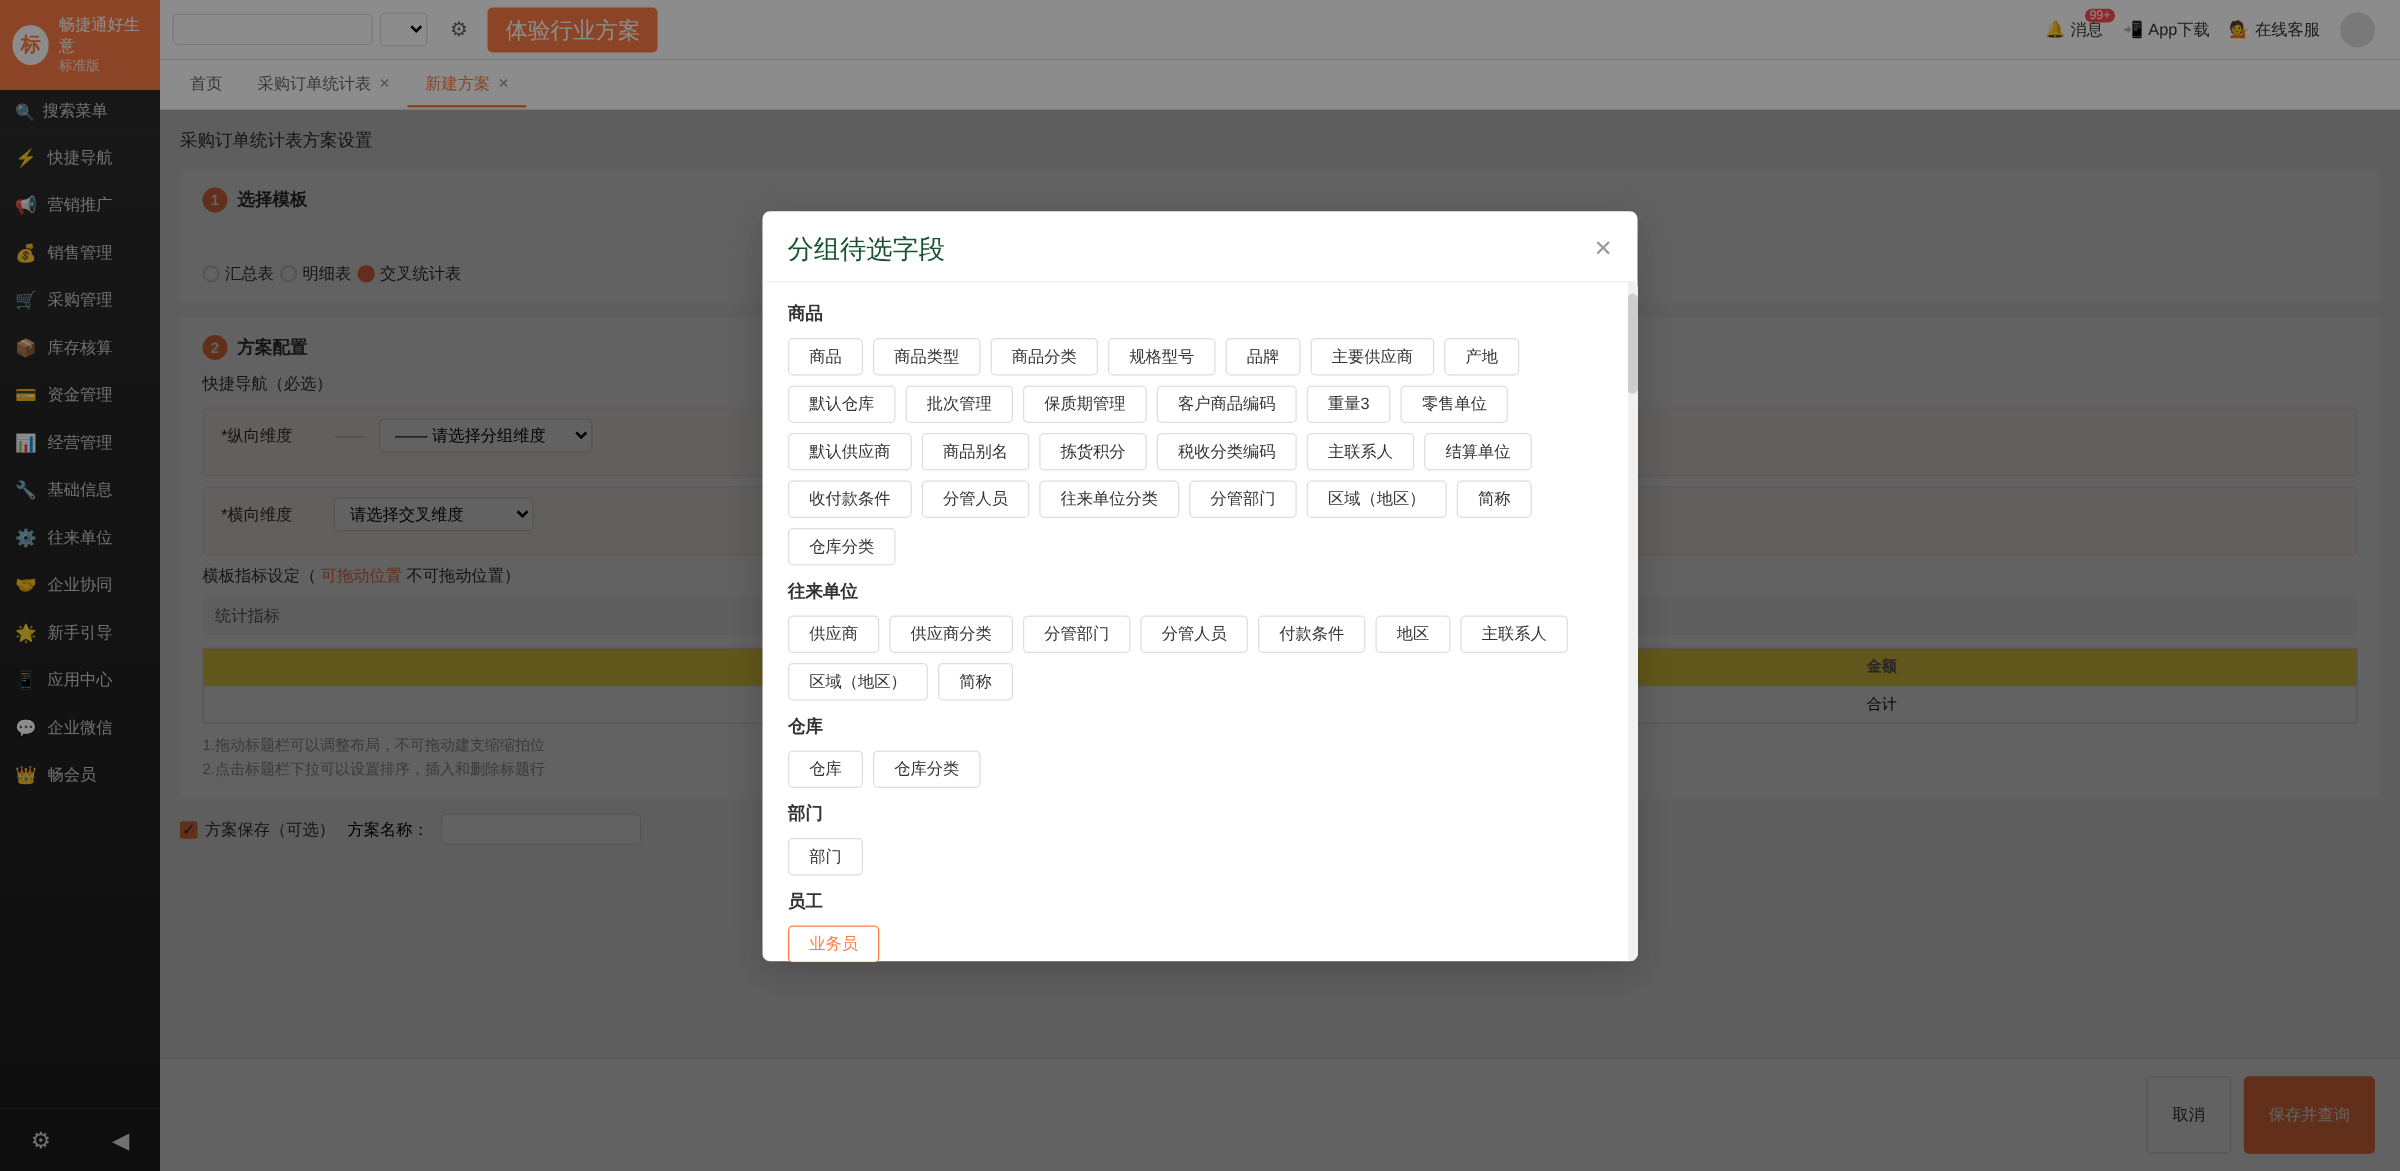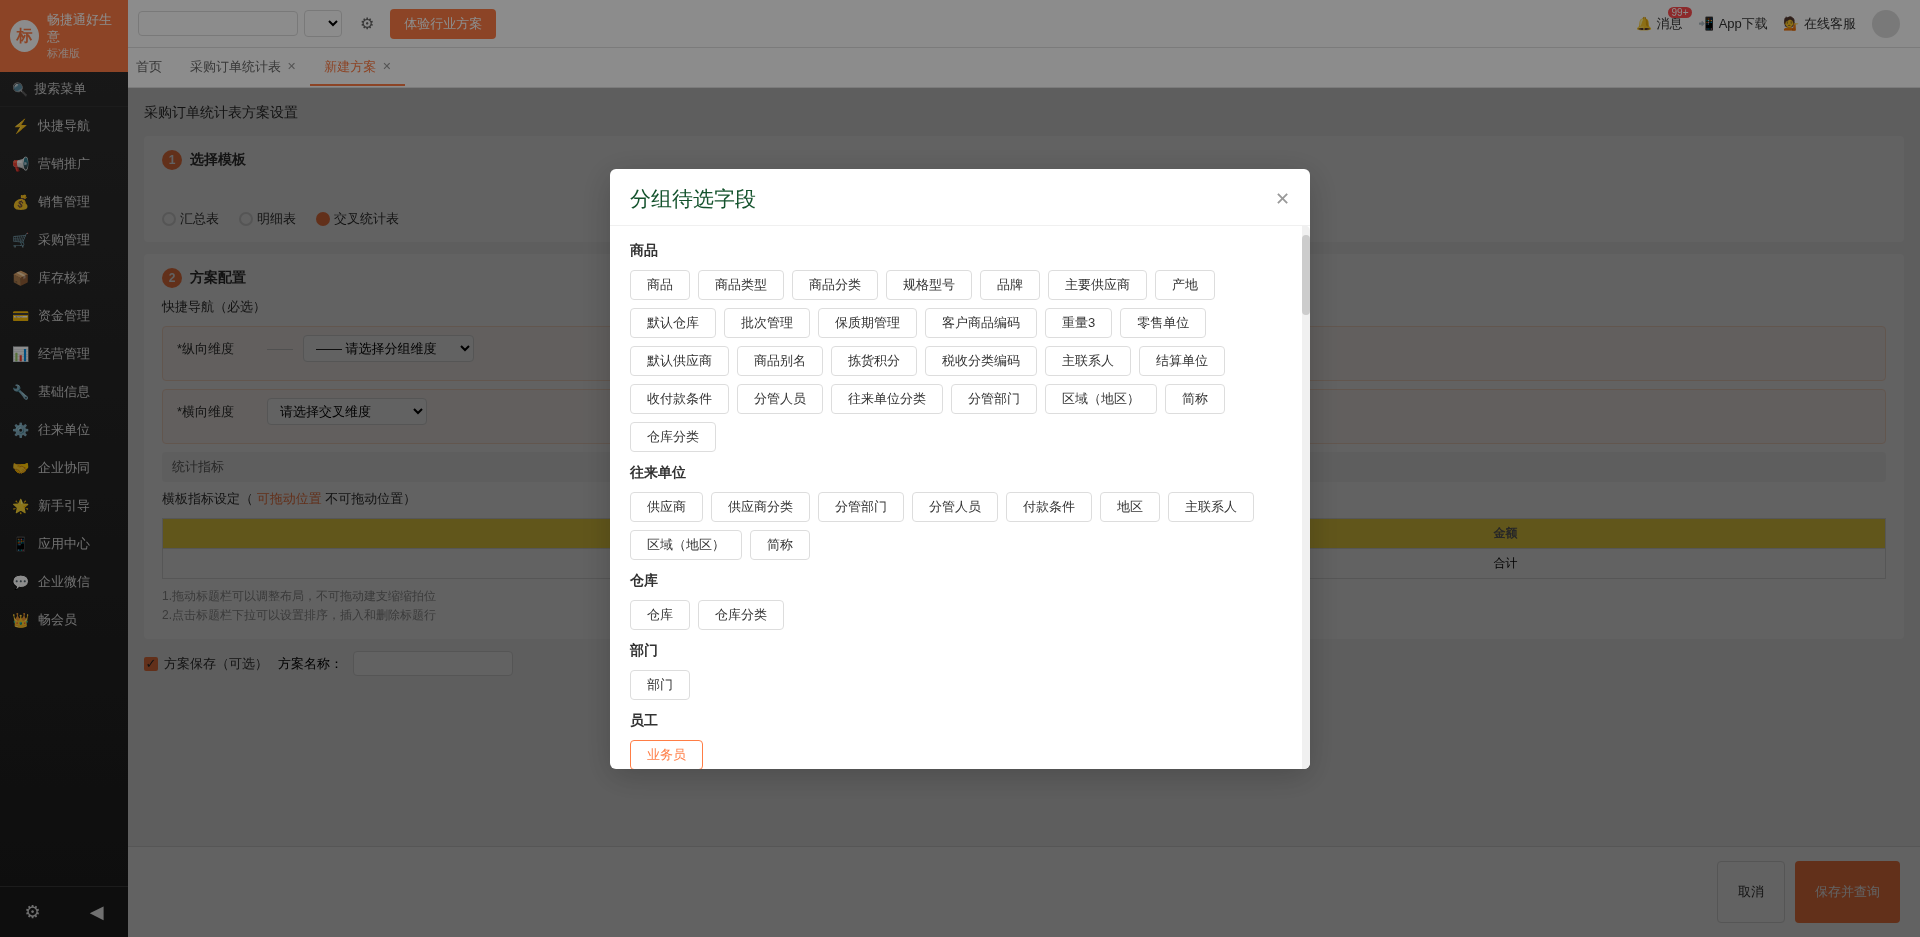--- a/index.html
+++ b/index.html
@@ -27,46 +27,46 @@
     
     .topbar {
       position: fixed; left: 128px; top: 0; right: 0; height: 48px;
       background: #fff; border-bottom: 1px solid #e0e0e0;
       display: flex; align-items: center; z-index: 10;
     }
     .topbar-input-wrap { display: flex; align-items: center; gap: 6px; padding: 0 10px; }
     .topbar-input { border: 1px solid #ddd; border-radius: 4px; padding: 4px 10px; font-size: 13px; width: 160px; outline: none; }
     .topbar-select { border: 1px solid #ddd; border-radius: 4px; padding: 4px 8px; font-size: 13px; background: #fff; cursor: pointer; }
     .topbar-gear { color: #666; font-size: 16px; cursor: pointer; padding: 0 8px; }
-    .topbar-btn { background: #ff7d45; color: #fff; border: none; border-radius: 4px; padding: 6px 14px; font-size: 13px; cursor: pointer; margin-left: 8px; }
+    .topbar-btn { background: #ff7d45; color: #fff; border: none; border-radius: 4px; padding: 6px 14px; font-size: 18px; cursor: pointer; margin-left: 8px; }
     .topbar-right { margin-left: auto; display: flex; align-items: center; gap: 16px; padding-right: 20px; }
     .topbar-right-item { display: flex; align-items: center; gap: 4px; color: #333; font-size: 13px; cursor: pointer; position: relative; }
     .badge { position: absolute; top: -8px; right: -10px; background: #ff4d4f; color: #fff; font-size: 10px; border-radius: 10px; padding: 0 4px; min-width: 16px; text-align: center; }
     .topbar-avatar { width: 28px; height: 28px; background: #ddd; border-radius: 50%; }
 
     
     .tabbar {
-      position: fixed; left: 112px; top: 48px; right: 0; height: 40px;
+      position: fixed; left: 128px; top: 48px; right: 0; height: 40px;
       background: #fff; border-bottom: 1px solid #e0e0e0;
       display: flex; align-items: center; padding: 0 10px; z-index: 9;
     }
     .tab { padding: 8px 14px; font-size: 13px; color: #666; cursor: pointer; border-bottom: 2px solid transparent; display: flex; align-items: center; gap: 6px; }
     .tab.active { color: #ff7d45; border-bottom: 2px solid #ff7d45; }
     .tab-close { font-size: 11px; color: #999; cursor: pointer; }
 
     
     .main-content {
       position: fixed; left: 128px; top: 88px; right: 0; bottom: 0;
       background: #f5f5f5; overflow: auto; padding: 16px;
     }
     .page-title { font-size: 14px; color: #333; margin-bottom: 14px; }
     .section-block { background: #fff; border-radius: 4px; padding: 14px 18px; margin-bottom: 12px; }
     .step-label { display: flex; align-items: center; gap: 8px; font-size: 14px; color: #333; font-weight: bold; margin-bottom: 10px; }
     .step-num { width: 20px; height: 20px; background: #ff7d45; border-radius: 50%; color: #fff; font-size: 12px; display: flex; align-items: center; justify-content: center; }
-    .template-options { display: flex; align-items: center; gap: 20px; font-size: 13px; color: #333; margin-top: 40px; }
+    .template-options { display: flex; align-items: center; gap: 5px; font-size: 13px; color: #333; margin-top: 40px; }
     .radio-item { display: flex; align-items: center; gap: 4px; cursor: pointer; }
     .radio-circle { width: 14px; height: 14px; border: 2px solid #ddd; border-radius: 50%; display: inline-block; }
     .radio-circle.checked { border-color: #ff7d45; background: #ff7d45; }
 
     
     .config-label { font-size: 13px; color: #333; margin-bottom: 10px; }
     .config-row { display: flex; align-items: center; gap: 10px; margin-bottom: 10px; }
     .config-row-label { font-size: 13px; color: #333; min-width: 80px; }
     .config-select { border: 1px solid #ddd; border-radius: 4px; padding: 4px 20px 4px 8px; font-size: 13px; background: #fff; cursor: pointer; min-width: 160px; }
     .sub-row { background: #fff9f5; border: 1px solid #ffe0cc; border-radius: 4px; padding: 8px 14px; margin-bottom: 8px; }
@@ -270,26 +270,26 @@
       </div>
     </div>
     <div class="sub-row">
       <div class="config-row">
         <span class="config-row-label">*横向维度</span>
         <select class="config-select">
           <option>请选择交叉维度</option>
         </select>
       </div>
     </div>
-    <div style="margin-top:8px;background:#f5f5f5;padding:6px 10px;font-size:13px;color:#666;border-radius:4px;">统计指标</div>
     <div style="font-size:13px;color:#333;margin-top:8px;">
       <span>横板指标设定（</span>
       <span style="color:#ff7d45;cursor:pointer;">可拖动位置</span>
       <span>不可拖动位置）</span>
     </div>
+    <div style="margin-top:8px;background:#f5f5f5;padding:6px 10px;font-size:13px;color:#666;border-radius:4px;">统计指标</div>
     <table class="table-preview">
       <thead>
         <tr>
           <th>主数量</th>
           <th>金额</th>
         </tr>
       </thead>
       <tbody>
         <tr>
           <td>合计</td>

